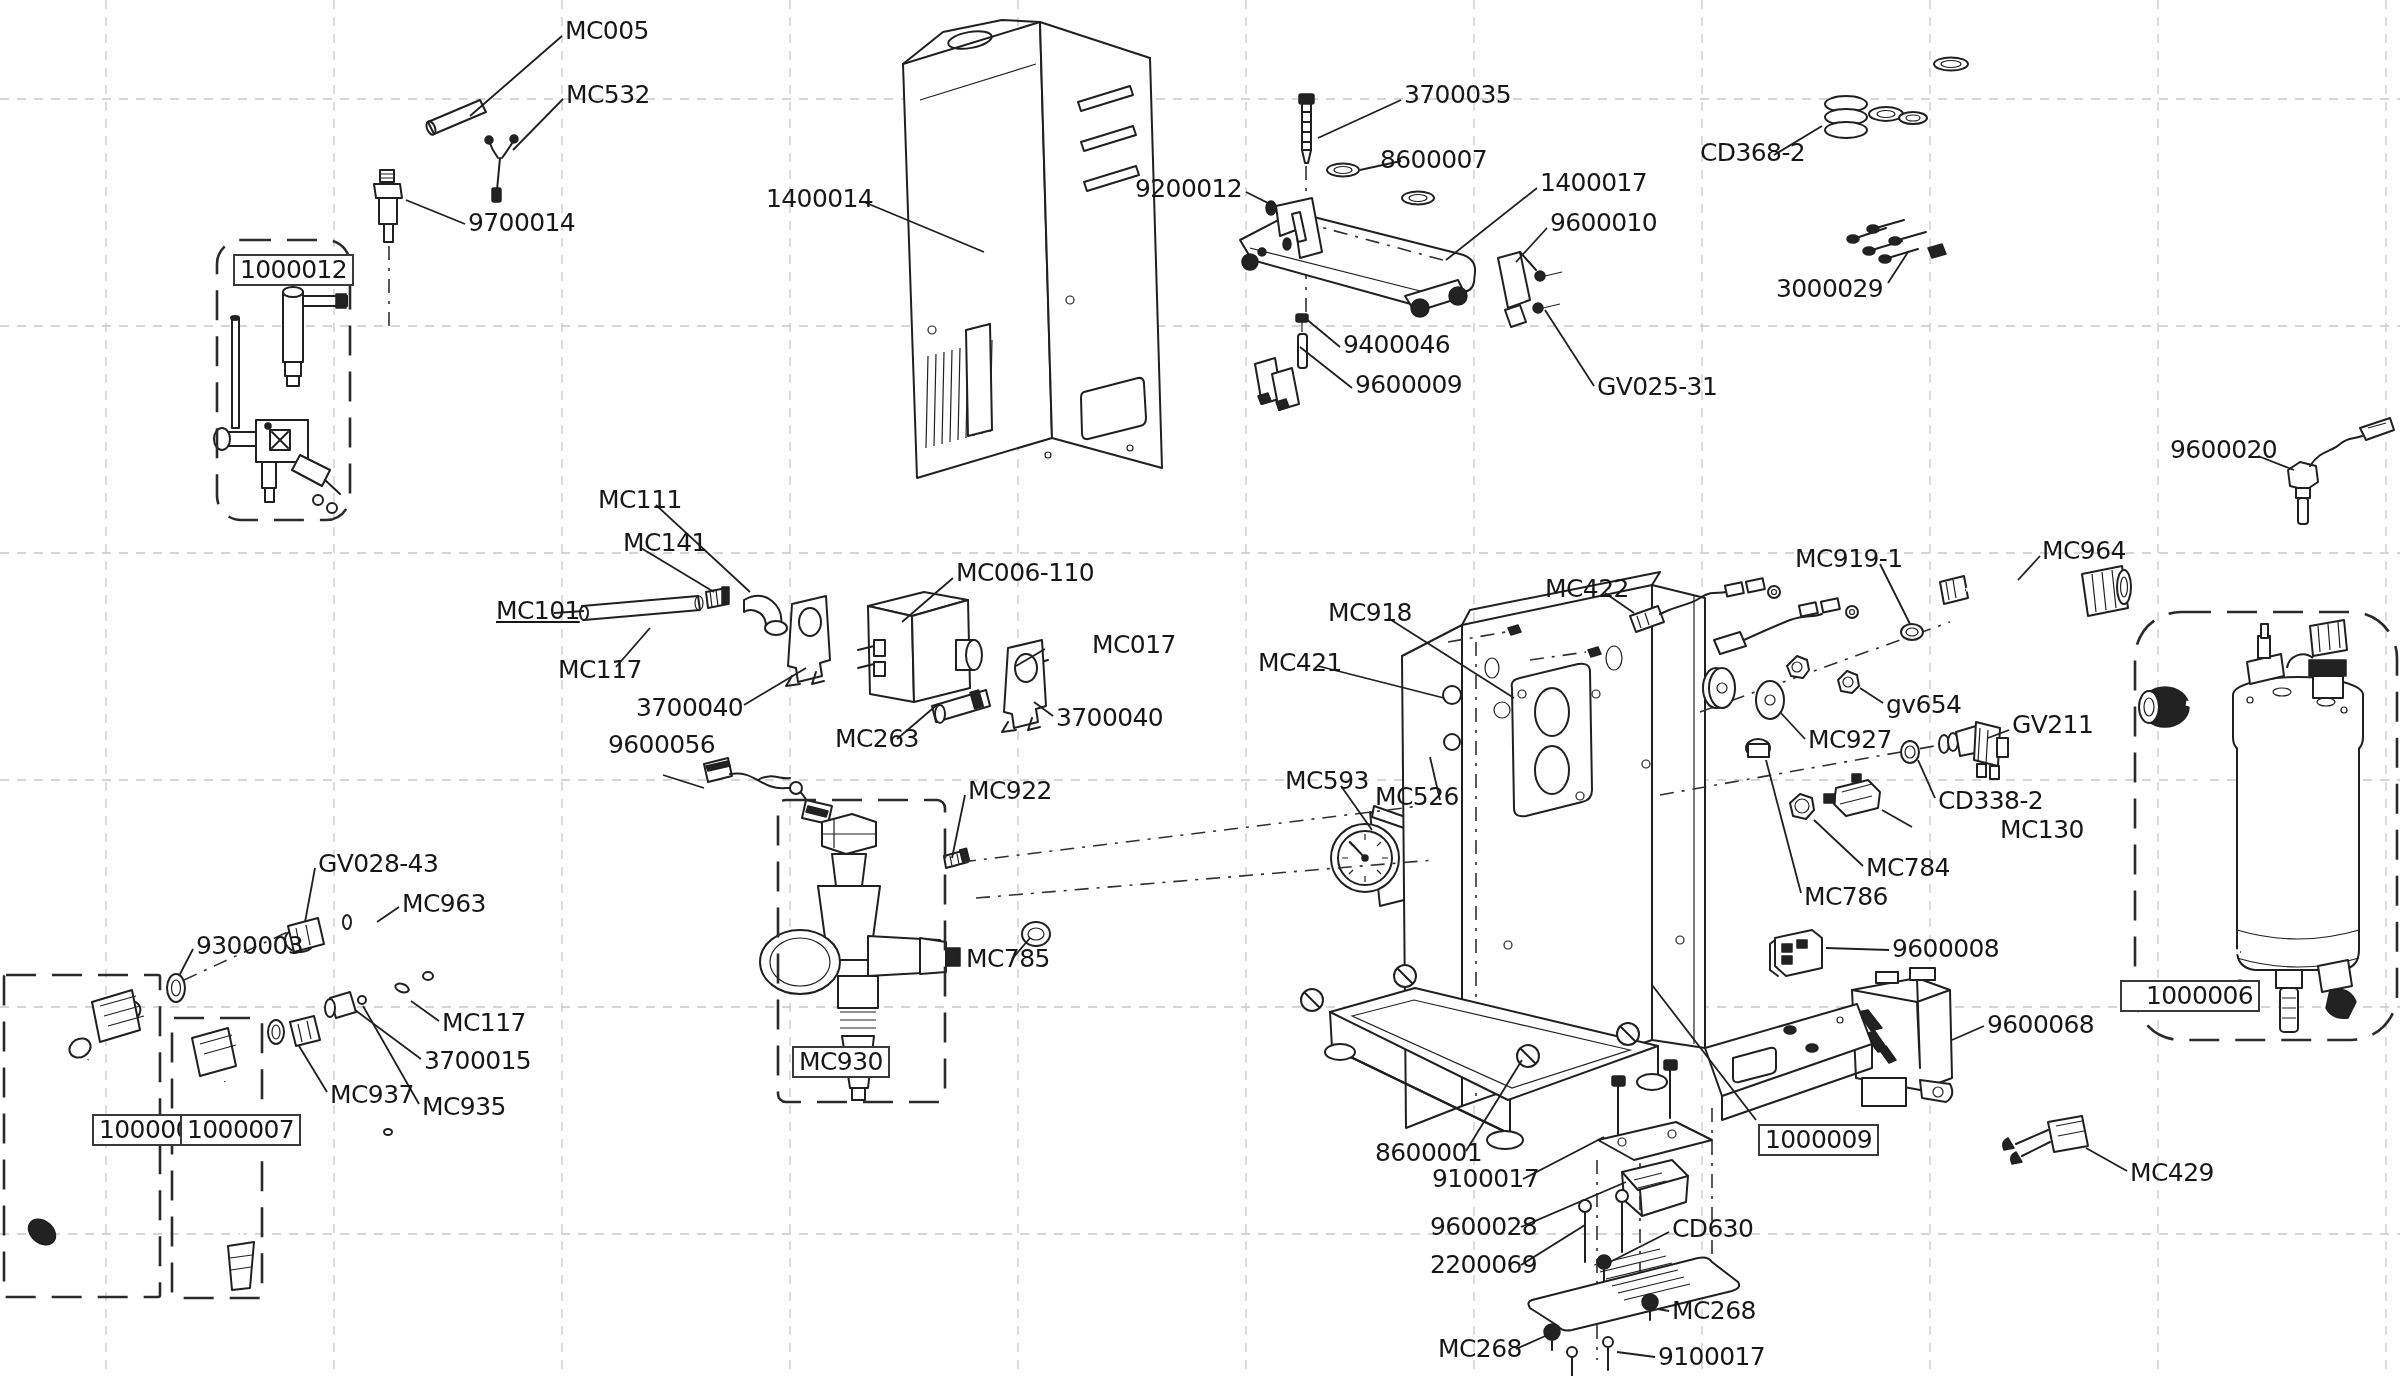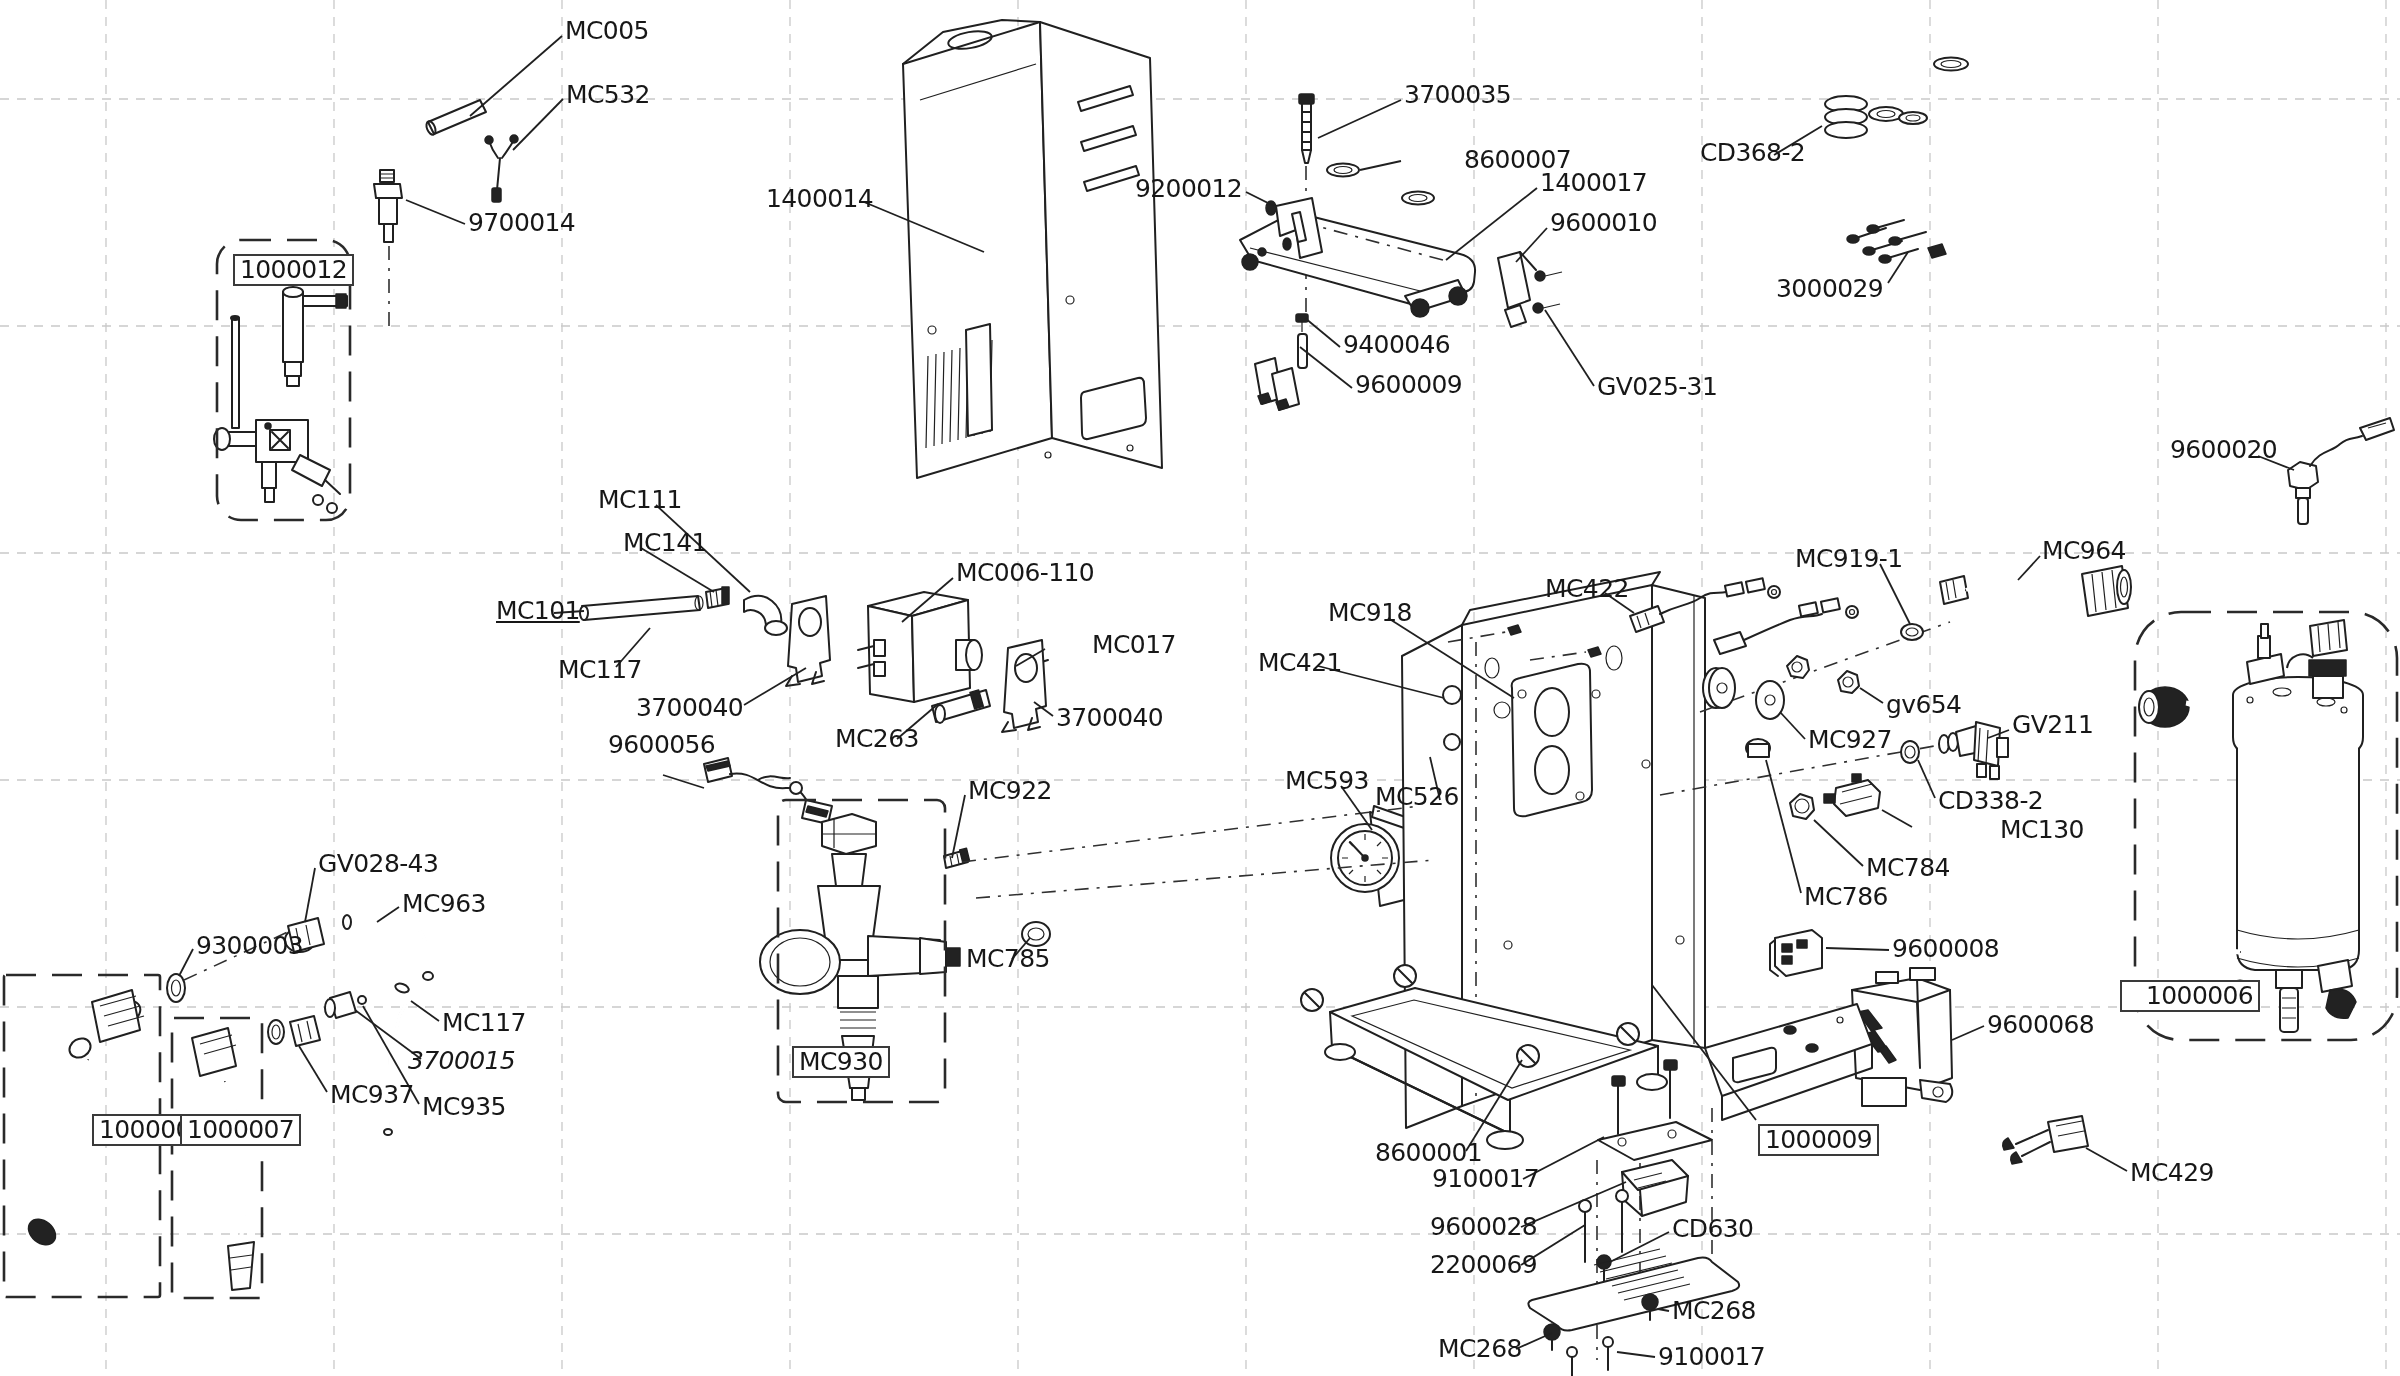--- a/index.html
+++ b/index.html
@@ -560,21 +560,21 @@
       </g>
 </svg>
 
 <div id="labels-layer">
       <div class="part-label" style="left: 565px; top: 18px;">MC005</div>
       <div class="part-label" style="left: 566px; top: 82px;">MC532</div>
       <div class="part-label" style="left: 468px; top: 210px;">9700014</div>
       <div class="part-label boxed" style="left: 233px; top: 254px;">1000012</div>
       <div class="part-label" style="left: 766px; top: 186px;">1400014</div>
       <div class="part-label" style="left: 1404px; top: 82px;">3700035</div>
-      <div class="part-label" style="left: 1464px; top: 147px;">8600007</div>
+      <div class="part-label" style="left: 1380px; top: 147px;">8600007</div>
       <div class="part-label" style="left: 1135px; top: 176px;">9200012</div>
       <div class="part-label" style="left: 1540px; top: 170px;">1400017</div>
       <div class="part-label" style="left: 1550px; top: 210px;">9600010</div>
       <div class="part-label" style="left: 1343px; top: 332px;">9400046</div>
       <div class="part-label" style="left: 1355px; top: 372px;">9600009</div>
       <div class="part-label" style="left: 1597px; top: 374px;">GV025-31</div>
       <div class="part-label" style="left: 1700px; top: 140px;">CD368-2</div>
       <div class="part-label" style="left: 1776px; top: 276px;">3000029</div>
       <div class="part-label" style="left: 2170px; top: 437px;">9600020</div>
       <div class="part-label" style="left: 598px; top: 487px;">MC111</div>
@@ -605,21 +605,21 @@
       <div class="part-label" style="left: 966px; top: 946px;">MC785</div>
       <div class="part-label" style="left: 1892px; top: 936px;">9600008</div>
       <div class="part-label" style="left: 1987px; top: 1012px;">9600068</div>
       <div class="part-label" style="left: 2130px; top: 1160px;">MC429</div>
       <div class="part-label boxed" style="left: 2120px; top: 980px; padding-left: 24px;">1000006</div>
       <div class="part-label boxed" style="left: 792px; top: 1046px;">MC930</div>
       <div class="part-label" style="left: 318px; top: 851px;">GV028-43</div>
       <div class="part-label" style="left: 402px; top: 891px;">MC963</div>
       <div class="part-label" style="left: 196px; top: 933px;">9300003</div>
       <div class="part-label" style="left: 442px; top: 1010px;">MC117</div>
-      <div class="part-label" style="left: 408px; top: 1048px; font-style: italic;">3700015</div>
+      <div class="part-label" style="left: 424px; top: 1048px;">3700015</div>
       <div class="part-label" style="left: 330px; top: 1082px;">MC937</div>
       <div class="part-label" style="left: 422px; top: 1094px;">MC935</div>
       <div class="part-label boxed" style="left: 92px; top: 1114px;">1000008</div>
       <div class="part-label boxed" style="left: 180px; top: 1114px;">1000007</div>
       <div class="part-label boxed" style="left: 1758px; top: 1124px;">1000009</div>
       <div class="part-label" style="left: 1375px; top: 1140px;">8600001</div>
       <div class="part-label" style="left: 1432px; top: 1166px;">9100017</div>
       <div class="part-label" style="left: 1430px; top: 1214px;">9600028</div>
       <div class="part-label" style="left: 1430px; top: 1252px;">2200069</div>
       <div class="part-label" style="left: 1672px; top: 1216px;">CD630</div>

